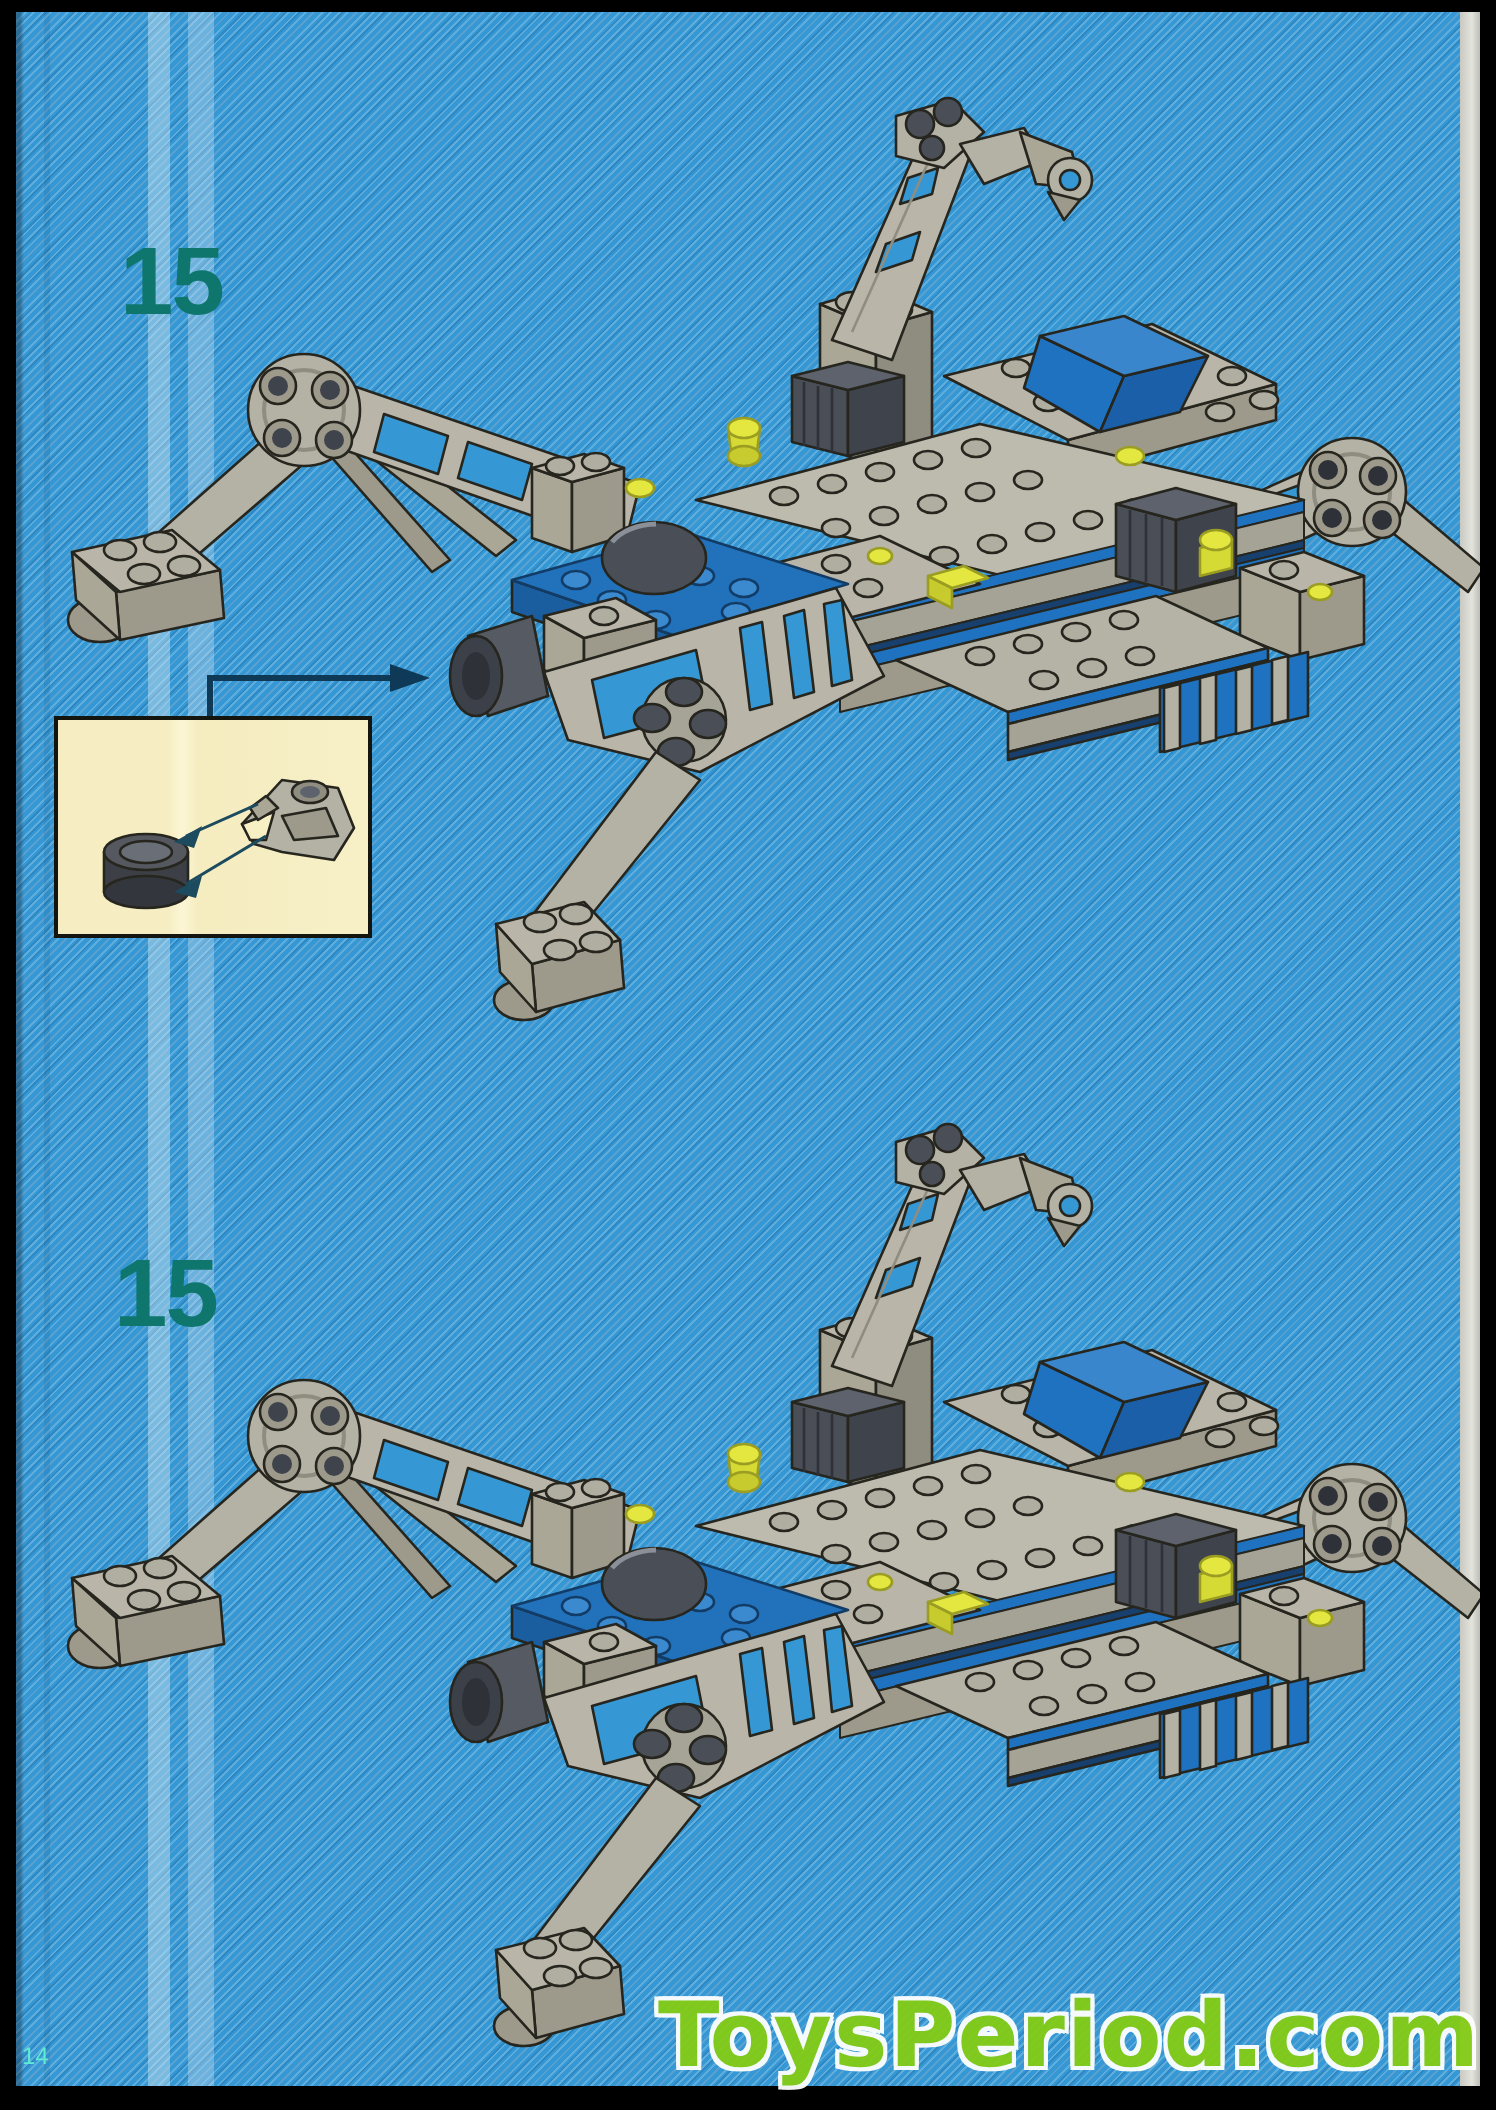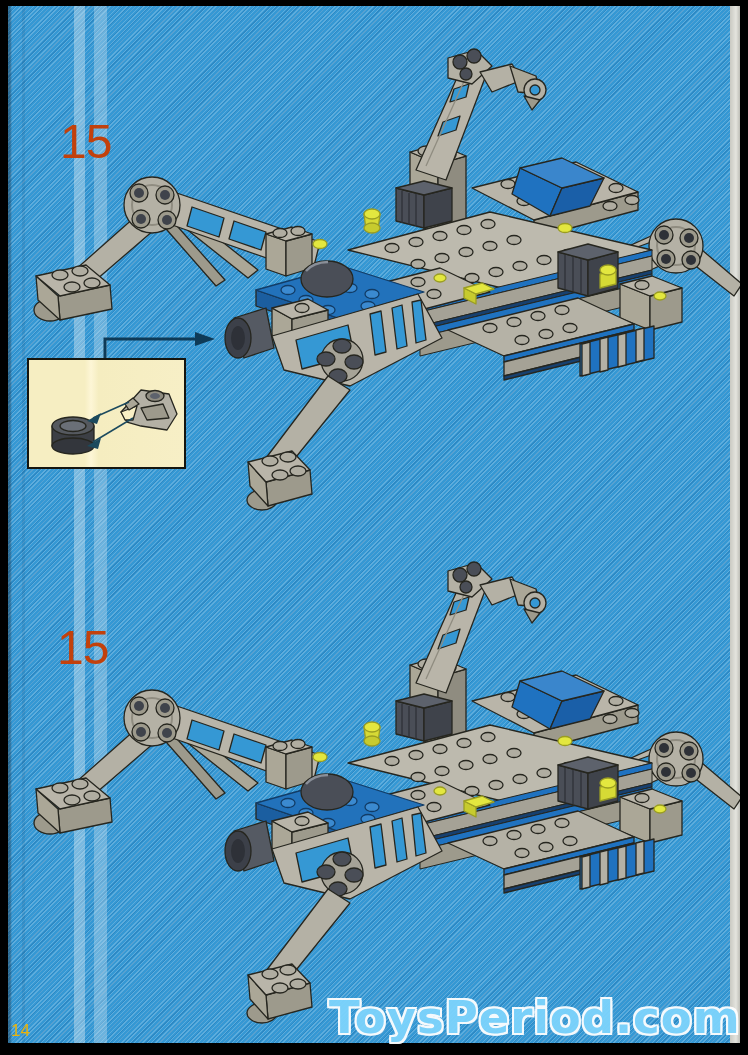--- a/index.html
+++ b/index.html
@@ -12,36 +12,36 @@
       linear-gradient(90deg, rgba(30,55,75,.45) 0 2px, rgba(30,55,75,0) 4px),
       repeating-linear-gradient(135deg, rgba(255,255,255,.20) 0px, rgba(255,255,255,.20) 1px, rgba(0,0,0,0) 1px, rgba(0,0,0,0) 3px),
       repeating-linear-gradient(135deg, rgba(15,75,130,.20) 0px, rgba(15,75,130,.20) 1px, rgba(0,0,0,0) 1px, rgba(0,0,0,0) 5px);
   }
   .fold-strip{position:absolute;top:0;height:100%;pointer-events:none;}
   .fold-a{left:66px;width:11px;background:rgba(225,238,246,.40);}
   .fold-b{left:86px;width:13px;background:rgba(215,232,243,.34);}
   .fold-c{left:14px;width:3px;background:rgba(10,50,90,.10);}
   .page-edge{position:absolute;left:730px;top:6px;width:10px;height:1037px;
     background:linear-gradient(90deg,#c9c9c2,#e4e4de 60%,#bdbdb6);}
-  .step-number{position:absolute;font-weight:normal;font-size:48px;line-height:1;
-    color:#c2410c;letter-spacing:-1px;}
+  .step-number{position:absolute;font-weight:bold;font-size:48px;line-height:1;
+    color:#0f766e;letter-spacing:-1px;}
   .num15{left:60px;top:118px;}
   .num16{left:57px;top:624px;}
   .model{position:absolute;left:20px;width:720px;height:480px;}
   .model15{top:38px;}
   .model16{top:551px;}
   .callout-box{position:absolute;left:27px;top:358px;width:159px;height:111px;
     border:2px solid #15150f;box-sizing:border-box;
     background:linear-gradient(90deg,#f6eec2 0 36%,#fdf6d6 40%,#f5edc0 45%,#f7efc6 100%);}
   .callout-box svg{display:block;}
   .callout-arrow{position:absolute;left:95px;top:330px;}
-  .page-number{position:absolute;left:11px;top:1021px;font-size:17px;color:#eab308;}
+  .page-number{position:absolute;left:11px;top:1021px;font-size:12px;color:#5eead4;}
   .watermark{position:absolute;left:329px;top:993px;z-index:30;white-space:nowrap;
     font-family:"DejaVu Sans",sans-serif;font-weight:bold;font-size:45px;line-height:1.1;
-    letter-spacing:1px;color:#7dd3fc;opacity:.95;
+    letter-spacing:1px;color:#84cc16;opacity:.95;
     text-shadow:-2px 0 0 #fff,2px 0 0 #fff,0 -2px 0 #fff,0 2px 0 #fff,
                 -2px -2px 0 #fff,2px 2px 0 #fff,-2px 2px 0 #fff,2px -2px 0 #fff;}
 </style>
 </head>
 <body>
 
 <div id="screen">
   <div class="page">
     <div class="fold-strip fold-c"></div>
     <div class="fold-strip fold-a"></div>

